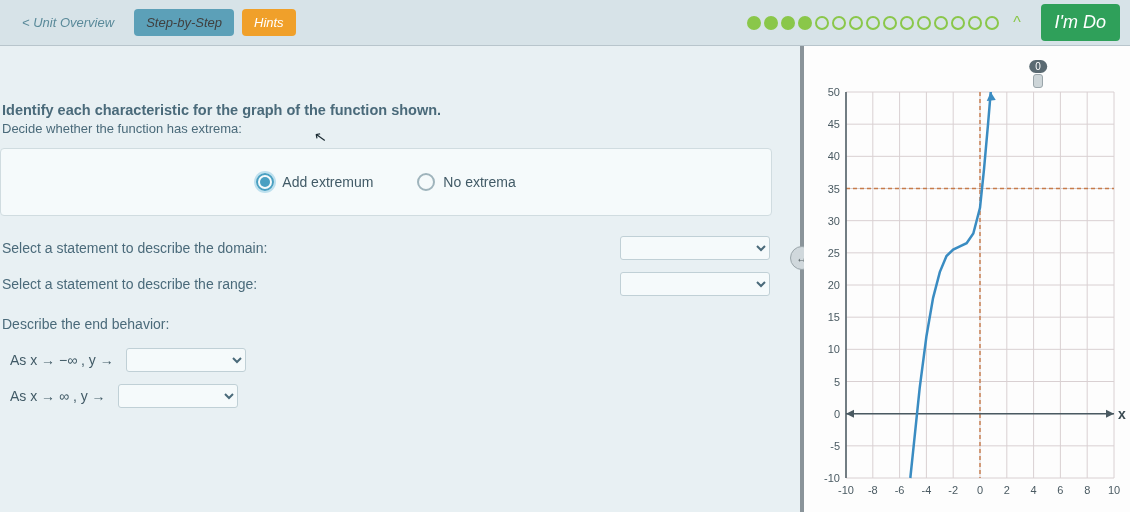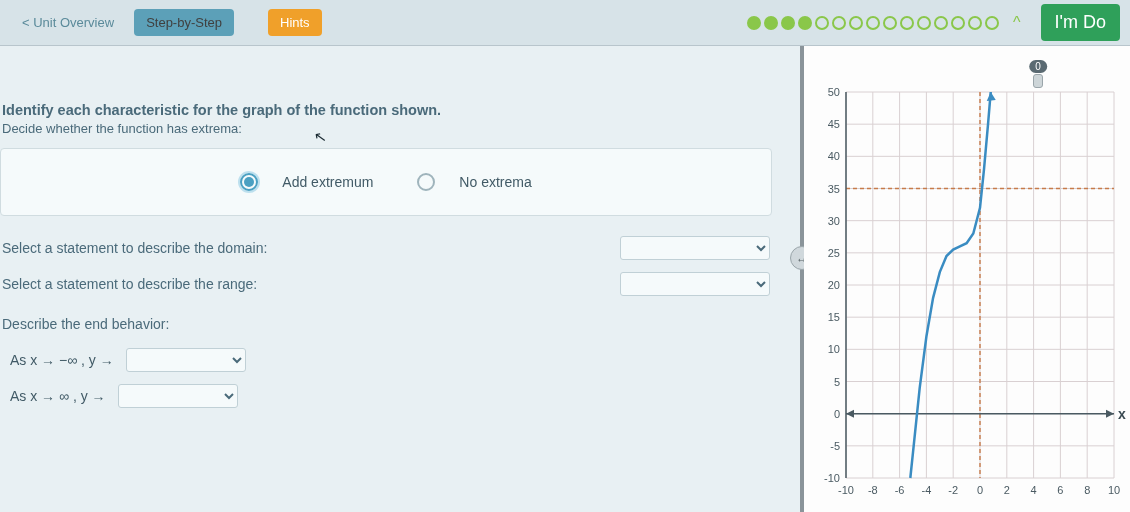--- a/index.html
+++ b/index.html
@@ -1,34 +1,34 @@
 <!DOCTYPE html>
 <html><head>
 <meta charset="utf-8">
 <style>
 * { margin:0; padding:0; box-sizing:border-box; font-family:Arial,Helvetica,sans-serif; }
 html,body { width:1130px; height:512px; background:#e8f0f3; overflow:hidden; }
-.topbar { display:flex; align-items:center; height:46px; padding:6px 10px; gap:8px; background:#d7e3e8; border-bottom:1px solid #b8c5cc; }
+.topbar { display:flex; align-items:center; height:46px; padding:6px 10px; gap:8px; background:#d7e3e8; border-bottom:1px solid #b8c5cc;font-style:italic; }
 .navlink { background:#cfe0e6; color:#5a8a9a; padding:6px 12px; border-radius:4px; font-size:13px; cursor:pointer; }
 .navlink.step { background:#5ca0b8; color:#404040; }
 .navlink.back { background:transparent; }
 .progress-dots { margin-left:auto; display:flex; gap:3px; align-items:center; }
 .dot { width:14px; height:14px; border-radius:50%; border:2px solid #8ac74a; }
 .dot.done { background:#8ac74a; }
 .caret { color:#8ac74a; font-size:16px; margin:0 6px; }
 .done-btn { background:#2fa05a; color:#fff; padding:8px 14px; border-radius:4px; font-size:18px; margin-left:6px; }
-.hints { background:#f0a02a; color:#fff;margin-left:26px; }
+.hints { background:#f0a02a; color:#fff; }
 
 .content { display:flex; height:calc(100% - 46px); }
 .left { width:800px; padding:6px 28px 0 0; color:#4a6a7a; font-size:14px; }
 .instr1 { padding:8px 8px 3px 2px; font-weight:bold; font-size:14.5px;margin-top:42px; }
 .instr2 { padding:0 8px 12px 2px; font-size:13px; }
 
 .radio-box { background:#f5fafb; border:1px solid #d0dce0; border-radius:4px; padding:24px; margin-bottom:14px; display:flex; justify-content:center; gap:44px; }
-.radio-opt { display:flex; align-items:center; gap:24px; font-size:14px; color:#415a66; cursor:pointer; }
+.radio-opt { display:flex; align-items:center; gap:8px; font-size:14px; color:#415a66; cursor:pointer; }
 .radio { width:18px; height:18px; border:2px solid #9fb4bc; border-radius:50%; display:flex; align-items:center; justify-content:center; }
 .radio.selected .radio-dot { width:10px; height:10px; background:#4aa0c2; border-radius:50%; }
 .radio.selected { border-color:#4aa0c2; box-shadow:0 0 0 2px #bde0ee; }
 
 .field-row { display:flex; align-items:center; padding:6px 2px; gap:12px; font-size:14px; color:#4a6a7a; }
 .field-row .lbl { flex:1; }
 .select { width:120px; height:24px; background:#f5fafb; border:1px solid #c0d0d6; border-radius:3px; font-size:12px; color:#4a6a7a; padding:0 4px; }
 .select.long { width:120px; }
 .dd-right { margin-left:auto; width:150px; }
 

